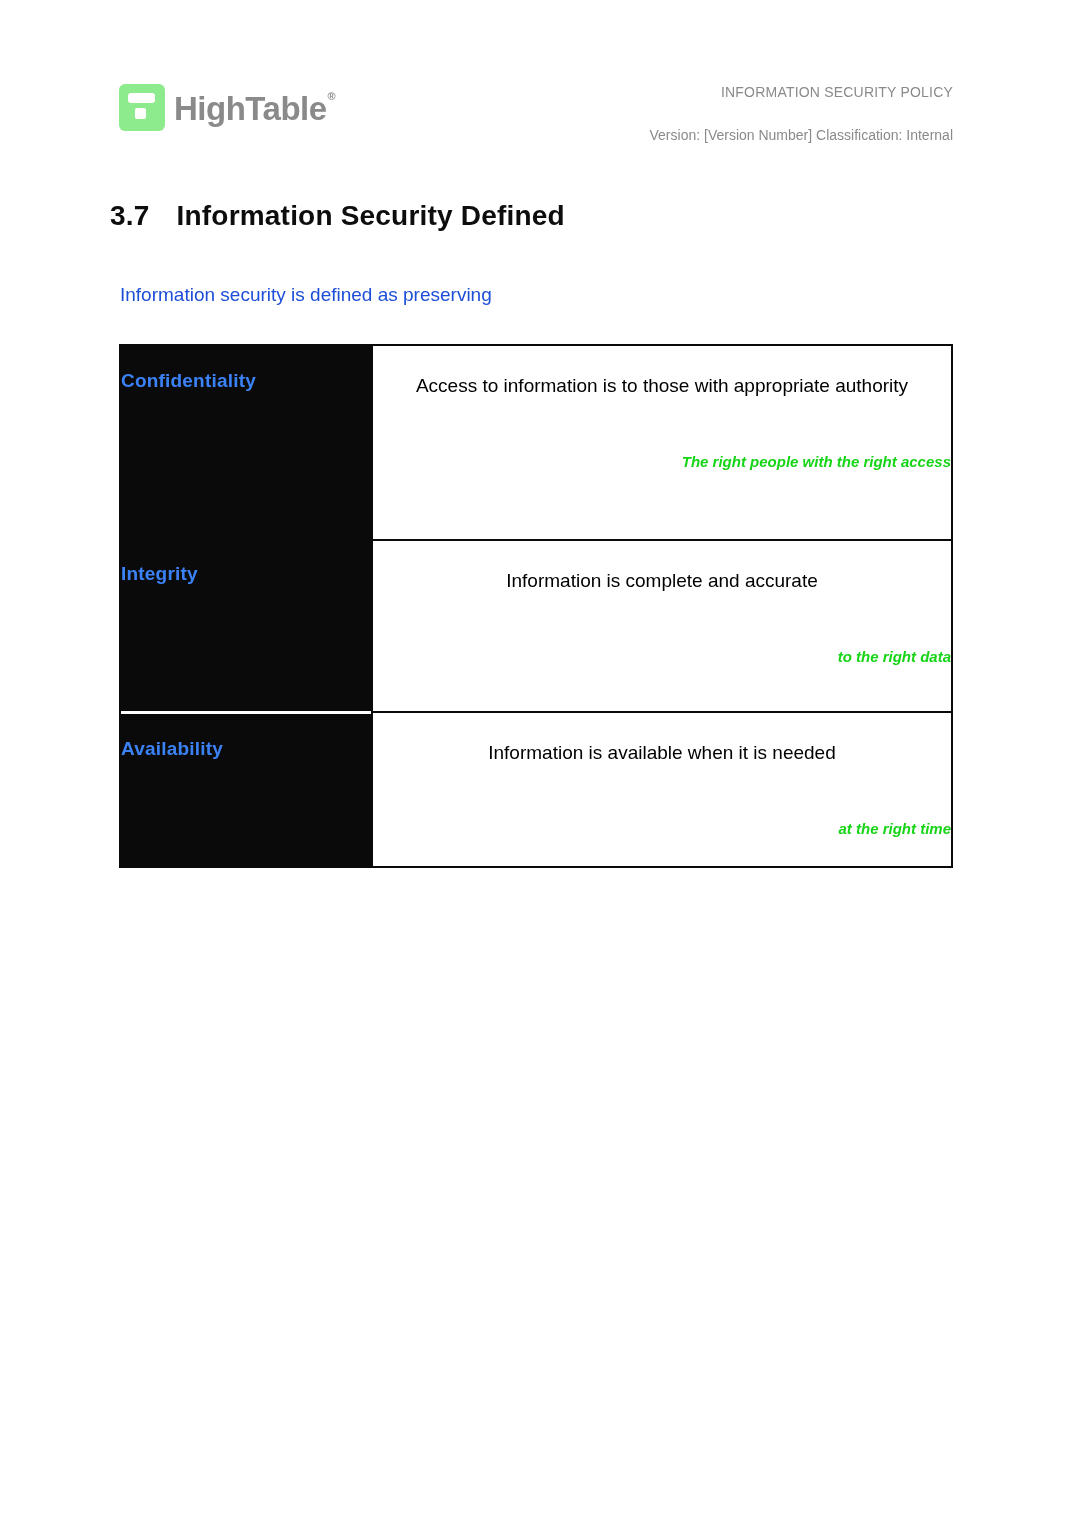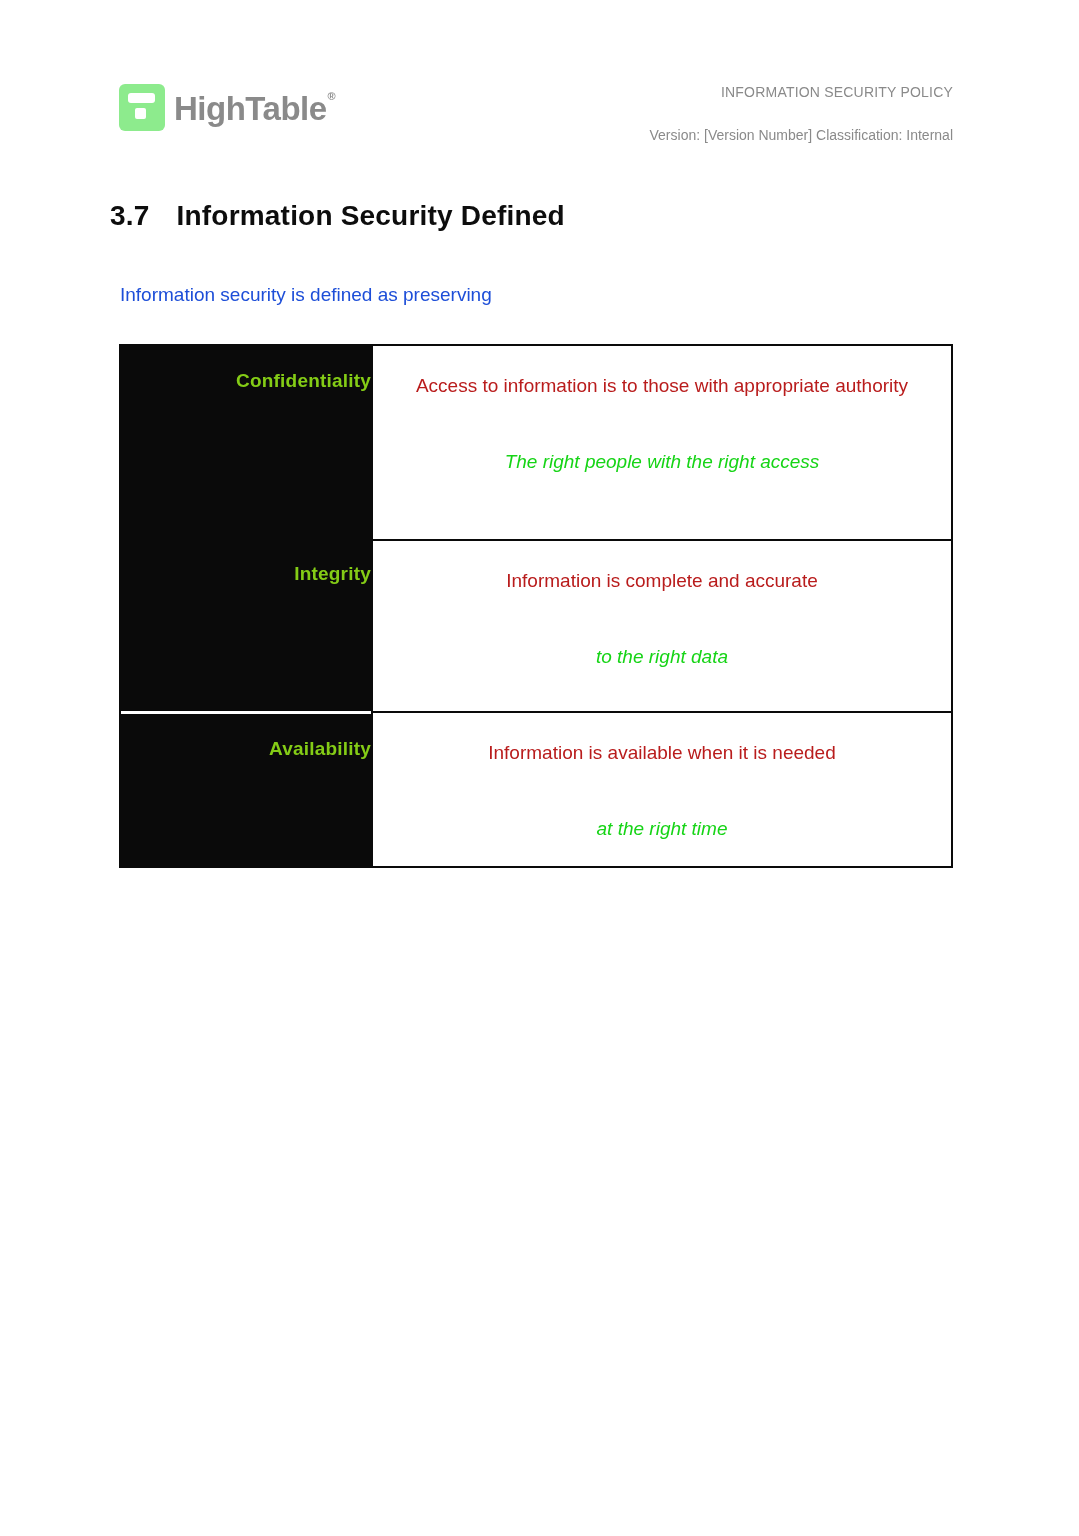--- a/index.html
+++ b/index.html
@@ -72,45 +72,46 @@
     position: absolute; left: 119px; top: 344px;
     width: 834px; height: 524px;
     border: 2px solid var(--table-black, #0a0a0a);
     display: grid;
     grid-template-columns: 250px 580px;
     grid-template-rows: 193px 172px 155px;
     background: #fff;
   }
   .term-cell {
     background: var(--table-black, #0a0a0a);
-    color: #84cc16;
-    text-align: right;
+    color: #3b82f6;
+    text-align: left;
     padding-top: 24px;
     font-size: 19px; font-weight: 700;
     letter-spacing: 0.2px;
   }
   .term-cell.white-sep { border-top: 3px solid #ffffff; }
   .def-cell {
     background: #fff;
     border-left: 2px solid var(--table-black, #0a0a0a);
     text-align: center;
     padding-top: 15px;
   }
   .def-cell.rule-top { border-top: 2px solid var(--table-black, #0a0a0a); }
   .def-text {
-    font-size: 19px; color: #b91c1c;
+    font-size: 19px; color: #000000;
     line-height: 50px;
     max-width: 530px;
     margin: 0 auto;
   }
   .tagline {
     margin-top: 26px;
-    font-size: 19px; font-weight: 400; font-style: italic;
+    font-size: 15px; font-weight: 700; font-style: italic;
     line-height: 50px;
     color: var(--tagline-green, #16d416);
+    text-align: right;
   }
 
   
   .footer {
     position: absolute; left: 120px; right: 126px; top: 1405px;
     color: var(--muted-text, #8a8a8a);
     font-size: 17px; line-height: 20px;
   }
   .footer-row1 {
     display: flex; justify-content: space-between; align-items: baseline;

